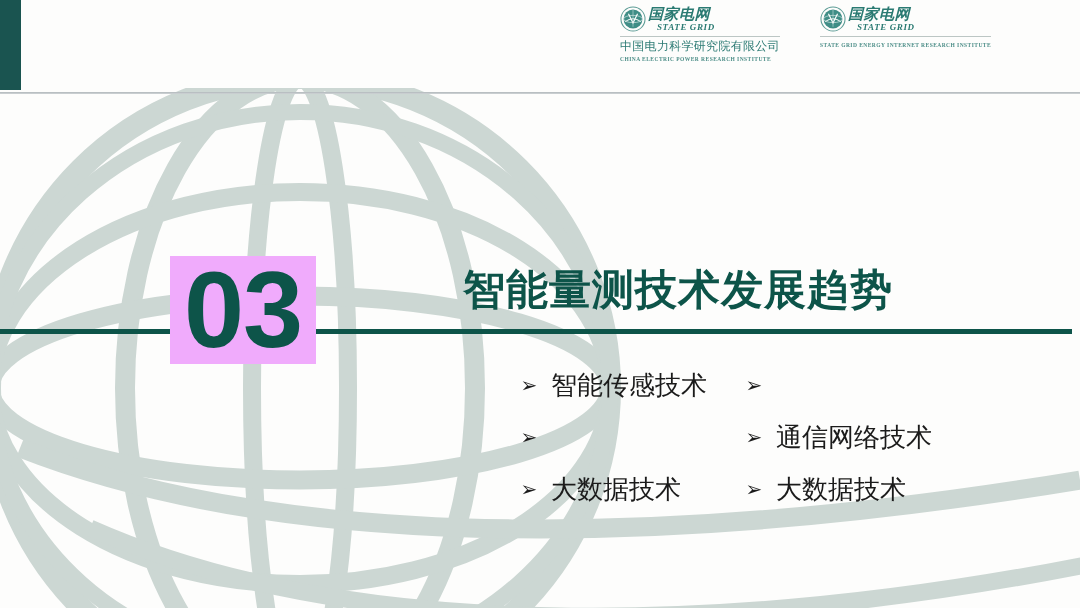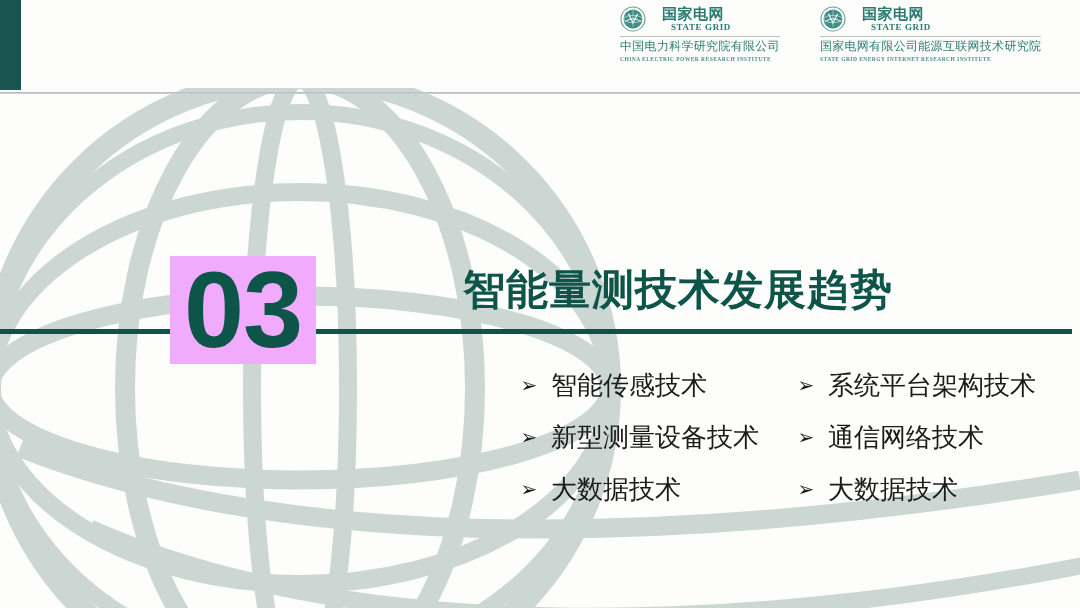--- a/index.html
+++ b/index.html
@@ -45,21 +45,22 @@
     align-items:flex-start;
   }
   .logo-block{
     display:flex;
     flex-direction:column;
     align-items:flex-start;
   }
   .logo-top{
     display:flex;
     align-items:flex-end;
-    gap:16px;
+    gap:2px;
+    font-style:italic;
   }
   .logo-mark{
     width:26px;height:26px;
     flex:0 0 26px;
   }
   .logo-wordmark{
     display:flex;flex-direction:column;
     line-height:1;
   }
   .logo-cn{
@@ -226,51 +227,48 @@
           <path d="M8 24 Q20 15 32 24" fill="none" stroke="#e9f3f1" stroke-width="1.6"></path>
           <path d="M13 12 L20 26 L27 12" fill="none" stroke="#ffffff" stroke-width="1.8"></path>
           <path d="M20 6 L20 32" stroke="#cfe4e1" stroke-width="0.9"></path>
         </svg>
         <div class="logo-wordmark">
           <div class="logo-cn">国家电网</div>
           <div class="logo-en">STATE GRID</div>
         </div>
       </div>
       <div class="logo-divider"></div>
-      <div class="inst-cn">国家电网有限公司能源互联网技术研究院</div>
       <div class="inst-en">STATE GRID ENERGY INTERNET RESEARCH INSTITUTE</div>
     </div>
 
   </div>
 
   <div class="section-rule"></div>
   <div class="section-number">03</div>
   <div class="section-title">智能量测技术发展趋势</div>
 
   <div class="lists">
 
     <div class="list-col left">
       <div class="bullet-row">
         <span class="bullet-arrow">➢</span>
         <span class="bullet-text">智能传感技术</span>
       </div>
       <div class="bullet-row">
         <span class="bullet-arrow">➢</span>
-        <span class="bullet-text">新型测量设备技术</span>
       </div>
       <div class="bullet-row">
         <span class="bullet-arrow">➢</span>
         <span class="bullet-text">大数据技术</span>
       </div>
     </div>
 
     <div class="list-col right">
       <div class="bullet-row">
         <span class="bullet-arrow">➢</span>
-        <span class="bullet-text">系统平台架构技术</span>
       </div>
       <div class="bullet-row">
         <span class="bullet-arrow">➢</span>
         <span class="bullet-text">通信网络技术</span>
       </div>
       <div class="bullet-row">
         <span class="bullet-arrow">➢</span>
         <span class="bullet-text">大数据技术</span>
       </div>
     </div>

